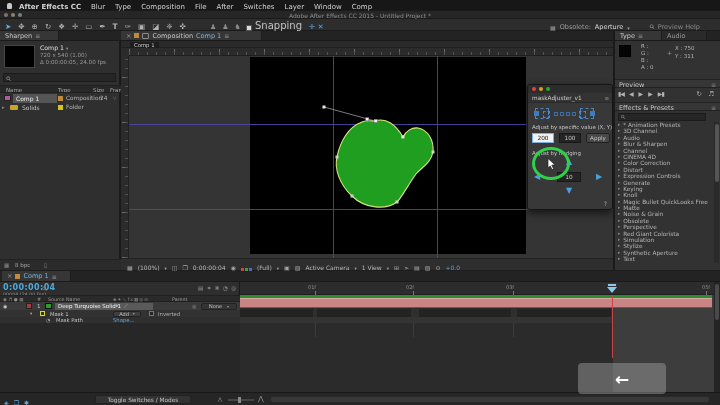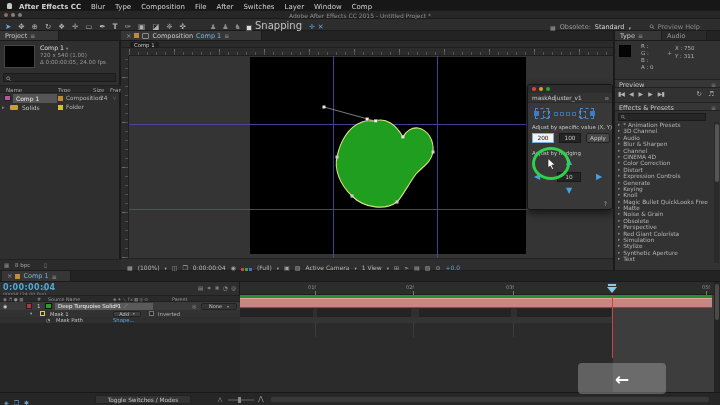--- a/index.html
+++ b/index.html
@@ -72,32 +72,32 @@
   </div>
   <div class="r" style="position:absolute;left:246px;top:0;height:12px;gap:3px">
     <span class="a" style="position:static;width:6px;height:6px;background:#dcdcdc;border:1px solid #555"></span>
     <span class="t" style="font-size:10px;color:#c2c2c2">Snapping</span>
     <span style="color:#5fa2d8;font-size:7px;margin-left:4px">✛</span>
     <span style="color:#5fa2d8;font-size:7px">✕</span>
   </div>
   <div class="r" style="position:absolute;left:550px;top:0;height:12px;gap:4px">
     <span class="ic" style="font-size:6px">▦</span>
     <span class="t" style="font-size:6.5px;color:#9a9a9a">Obsolete:</span>
-    <span class="t" style="font-size:6.5px;color:#d6d6d6">Standard</span>
+    <span class="t" style="font-size:6.5px;color:#d6d6d6">Aperture</span>
     <span class="ic" style="font-size:5px">▾</span>
   </div>
   <div class="r" style="position:absolute;left:650px;top:0;height:12px;gap:3px">
     <span class="ic" style="font-size:6.5px;transform:rotate(-45deg)">⚲</span>
     <span class="t" style="font-size:6.5px;color:#8a8a8a">Preview Help</span>
   </div>
 </div>
 
 <div class="a tabrow" style="left:0;top:31px;width:121px;height:10px">
   <div class="tab" style="width:48px">
-    <span style="font-size:6.5px;color:#c9c9c9">Project</span>
+    <span style="font-size:6.5px;color:#c9c9c9">Sharpen</span>
     <span class="ic" style="font-size:6px">≡</span>
   </div>
 </div>
 <div class="a" style="left:0;top:41px;width:121px;height:229px;background:#2f2f2f;border-right:2px solid #1a1a1a">
   <div class="a" style="left:4px;top:4px;width:31px;height:23px;background:#000;border:1px solid #454545"></div>
   <div class="r t" style="position:absolute;left:40px;top:3px;gap:2px">
     <span style="font-size:6.2px;color:#e0e0e0">Comp 1</span>
     <span class="ic" style="font-size:4.5px">▾</span>
   </div>
   <div class="t" style="position:absolute;left:40px;top:11px;font-size:5.6px;color:#999">720 x 540 (1.00)</div>

